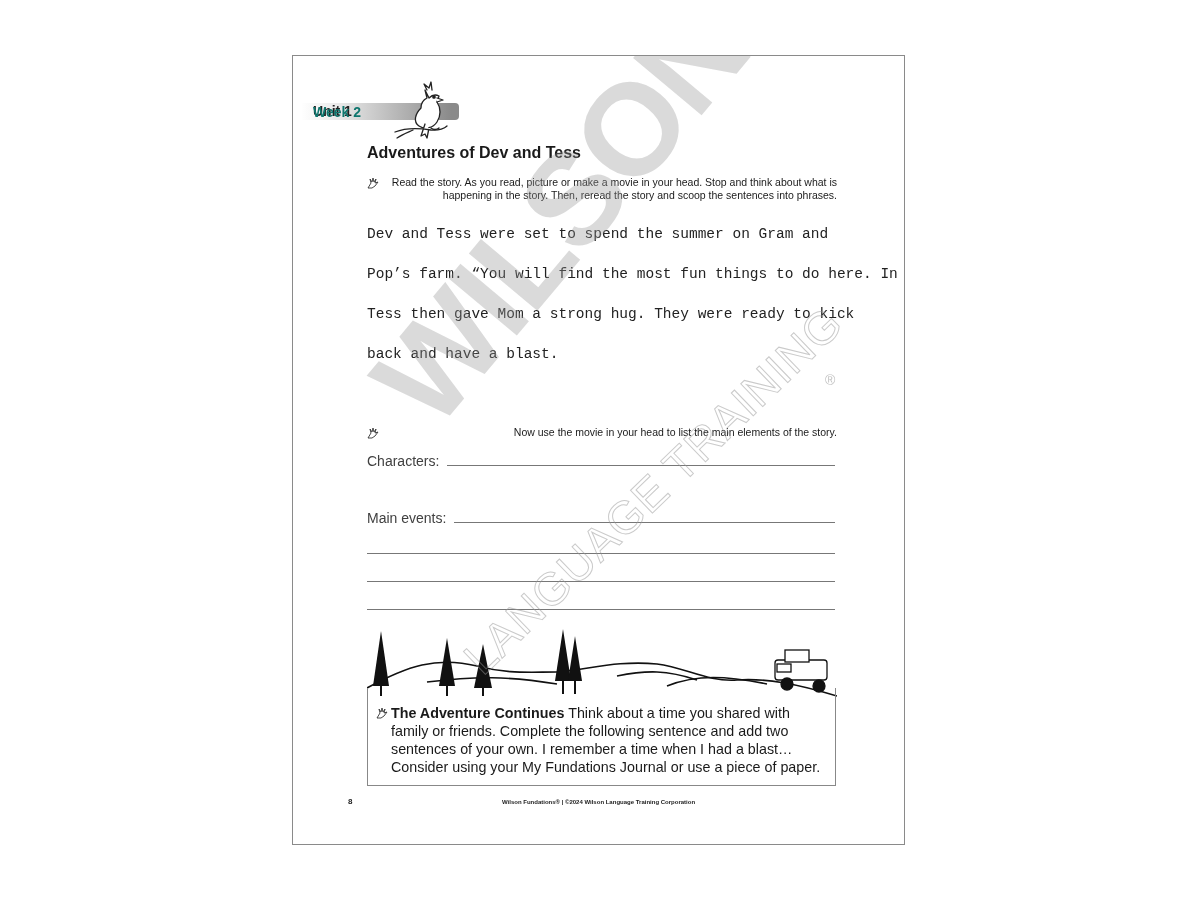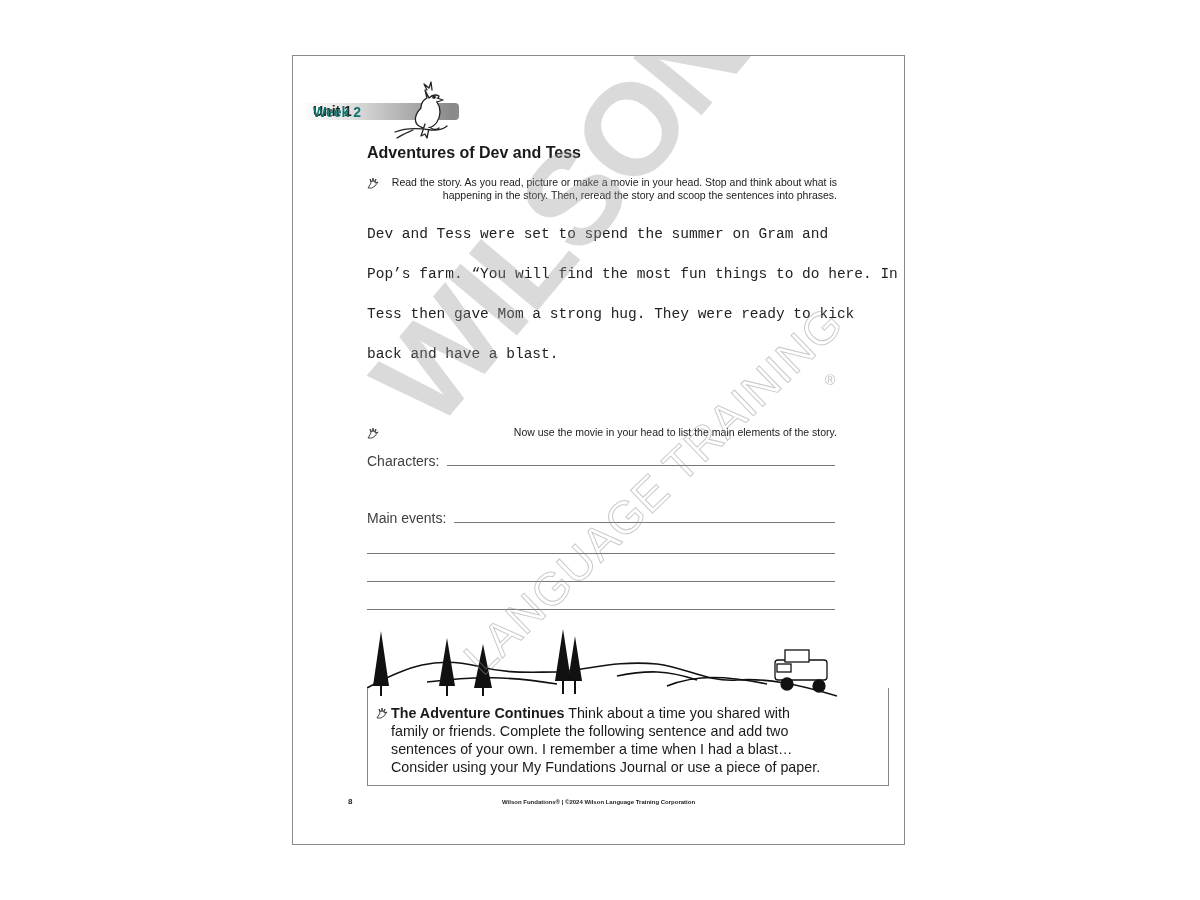--- a/index.html
+++ b/index.html
@@ -36,21 +36,21 @@
   .story-line { display: block; white-space: nowrap; }
 
   .field { position: absolute; left: 74px; width: 468px; height: 20px; display: flex; align-items: flex-end; }
   .field .lbl { font-size: 14px; color: #404040; margin-right: 8px; white-space: nowrap; line-height: 16px; }
   .field .line { flex: 1; border-bottom: 1px solid #777; height: 1px; margin-bottom: 3px; }
   .blank { position: absolute; left: 74px; width: 468px; border-bottom: 1px solid #777; }
 
   .scene { position: absolute; left: 74px; top: 570px; width: 470px; height: 75px; }
 
   .adventure-box {
-    position: absolute; left: 74px; top: 632px; width: 522px; height: 98px;
+    position: absolute; left: 74px; top: 632px; width: 469px; height: 98px;
     border-left: 1px solid #888; border-right: 1px solid #888; border-bottom: 1px solid #888;
   }
   .adventure-text {
     position: absolute; left: 23px; top: 16px; width: 440px;
     font-size: 14.3px; line-height: 18px; color: #1a1a1a;
   }
   .adventure-hand { position: absolute; left: 8px; top: 19px; width: 12px; height: 12px; }
   .adv-bold { font-weight: bold; }
 
   .page-num { position: absolute; left: 55px; top: 741px; font-size: 8px; font-weight: bold; color: #222; }

